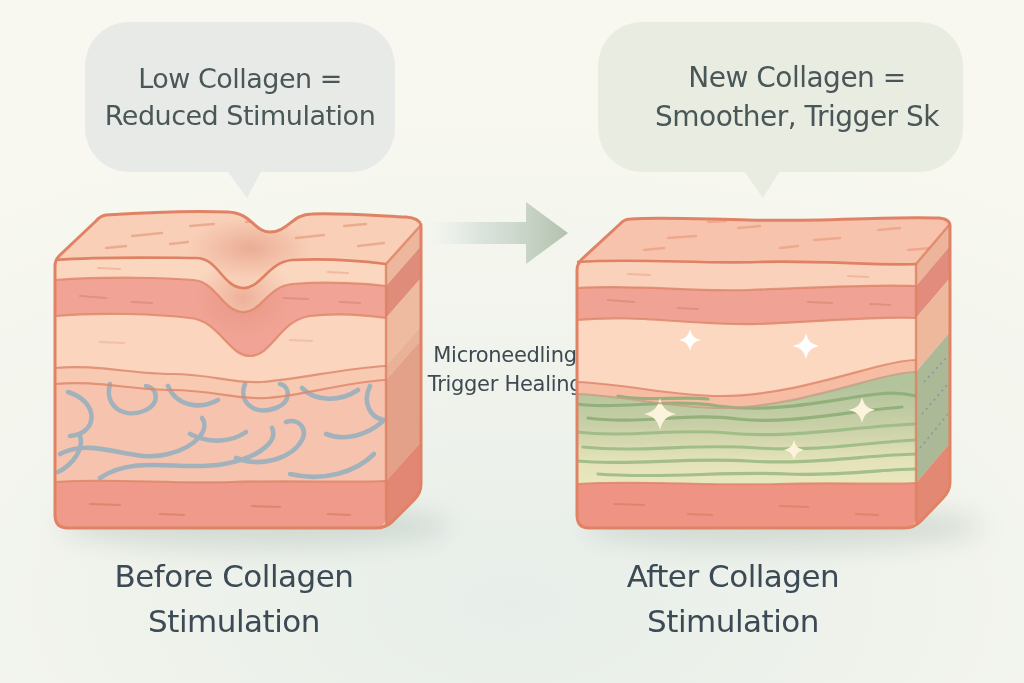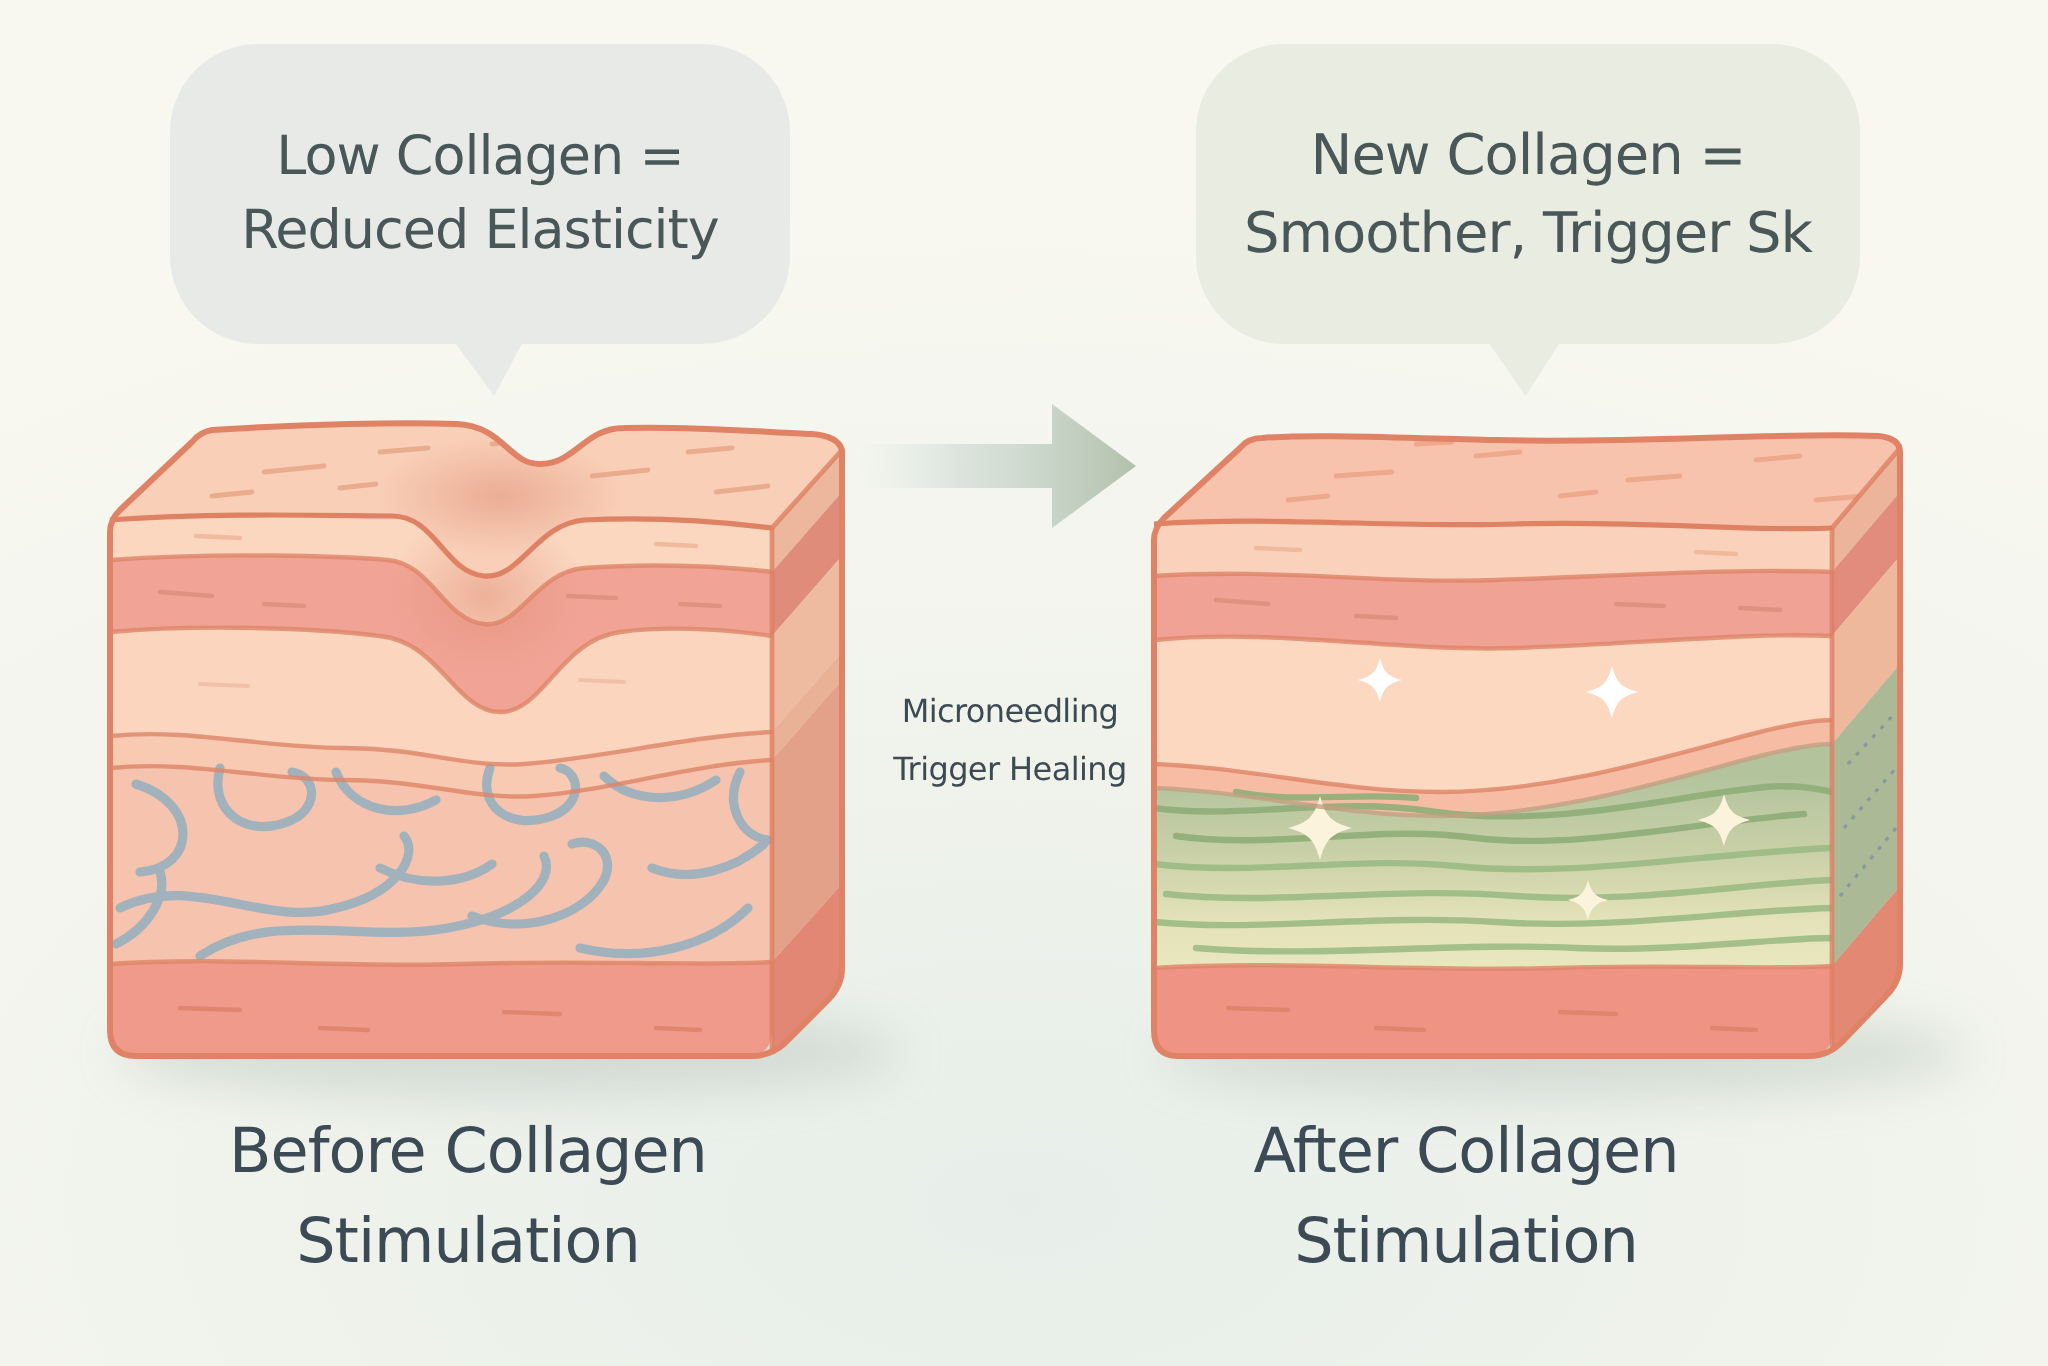--- a/index.html
+++ b/index.html
@@ -10,29 +10,29 @@
   }
   .abs{position:absolute;}
   
   .bubble{
     position:absolute;border-radius:44px;
     display:flex;flex-direction:column;justify-content:center;align-items:center;
     text-align:center;color:#4a5759;font-weight:500;
   }
   .bubble .line{line-height:37px;font-size:27px;letter-spacing:-0.5px;}
   .bubble-before{left:85px;top:22px;width:310px;height:150px;background:#e7eae6;}
-  .bubble-after{left:598px;top:22px;width:332px;height:150px;background:#e9ece1;}
+  .bubble-after{left:598px;top:22px;width:332px;height:150px;background:#e9ece1;padding-left:33px;}
   .bubble-after .line{font-size:28px;line-height:39px;}
   .tail{position:absolute;width:38px;height:30px;}
   .tail-before{left:140px;top:146px;background:#e7eae6;clip-path:polygon(0 0,100% 0,58% 100%);}
   .tail-after{left:144px;top:146px;width:40px;background:#e9ece1;clip-path:polygon(0 0,100% 0,52% 100%);}
   
   .treatment{
     left:415px;top:341px;width:180px;text-align:center;
-    color:#3d4a52;font-size:16px;line-height:29px;font-weight:500;letter-spacing:-0.3px;
+    color:#3d4a52;font-size:21px;line-height:29px;font-weight:500;letter-spacing:-0.3px;
   }
   
   .caption{
     top:554px;width:344px;text-align:center;color:#3b4a54;
     font-size:31px;line-height:45px;font-weight:500;letter-spacing:-0.5px;
   }
   .caption-before{left:62px;}
   .caption-after{left:561px;}
   
   .blockshadow{
@@ -42,21 +42,21 @@
   .shadow-before{left:60px;top:504px;width:390px;height:44px;}
   .shadow-after{left:582px;top:506px;width:400px;height:42px;}
 </style>
 </head>
 <body>
 
 <div class="canvas">
 
   <div class="bubble bubble-before">
     <div class="line">Low Collagen =</div>
-    <div class="line">Reduced Elasticity</div>
+    <div class="line">Reduced Stimulation</div>
     <div class="tail tail-before"></div>
   </div>
 
   <div class="bubble bubble-after">
     <div class="line">New Collagen =</div>
     <div class="line">Smoother, Trigger Sk</div>
     <div class="tail tail-after"></div>
   </div>
 
   <svg class="abs" style="left:430px;top:198px;" width="142" height="70" viewBox="0 0 142 70">

